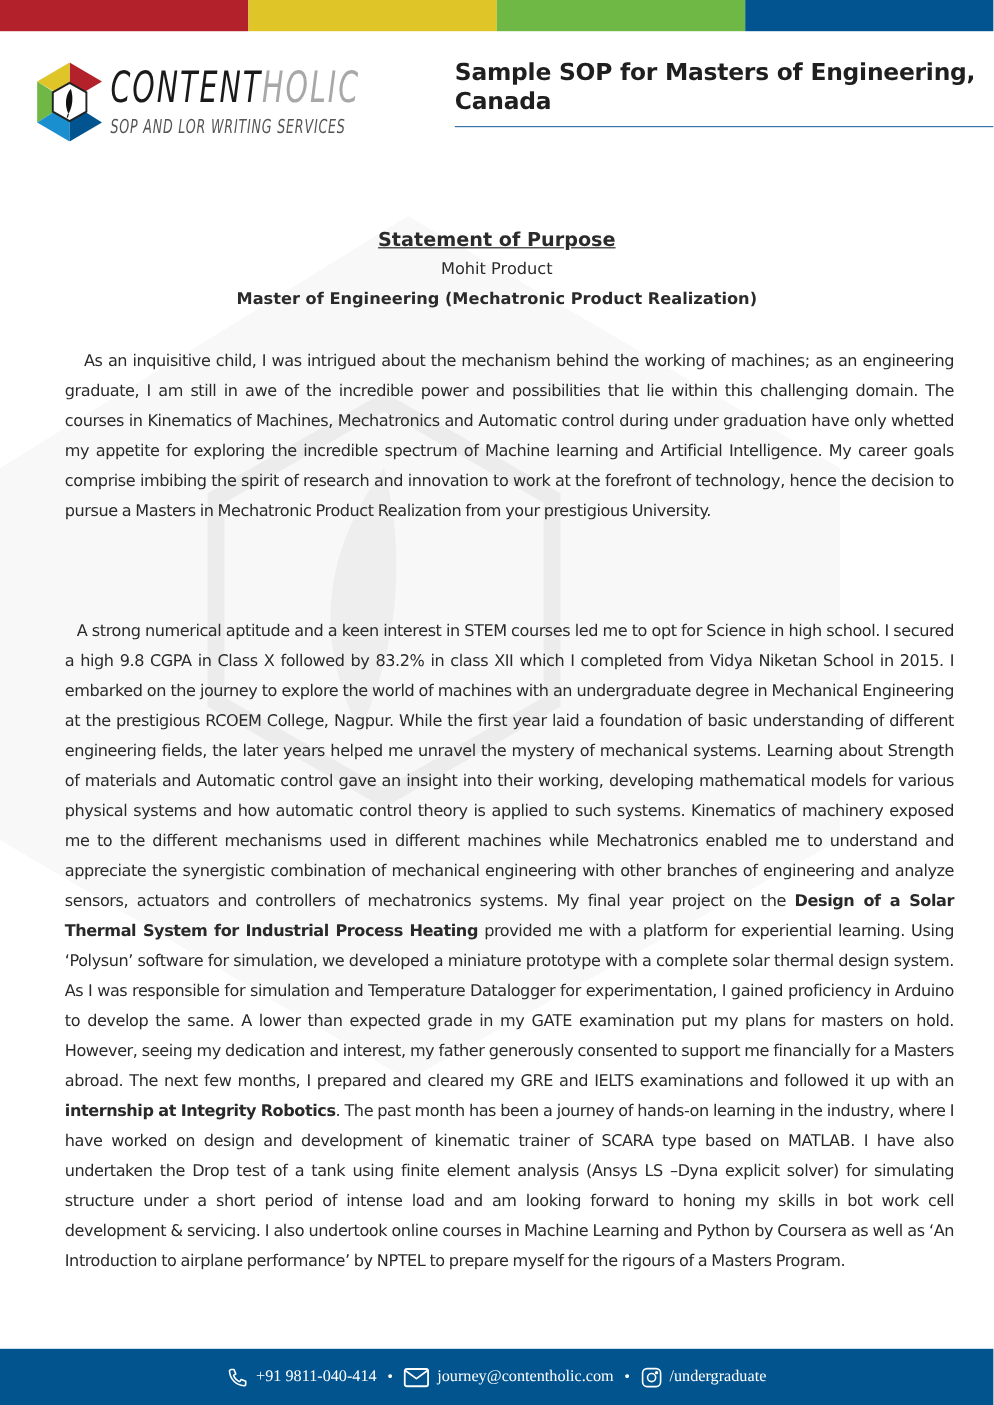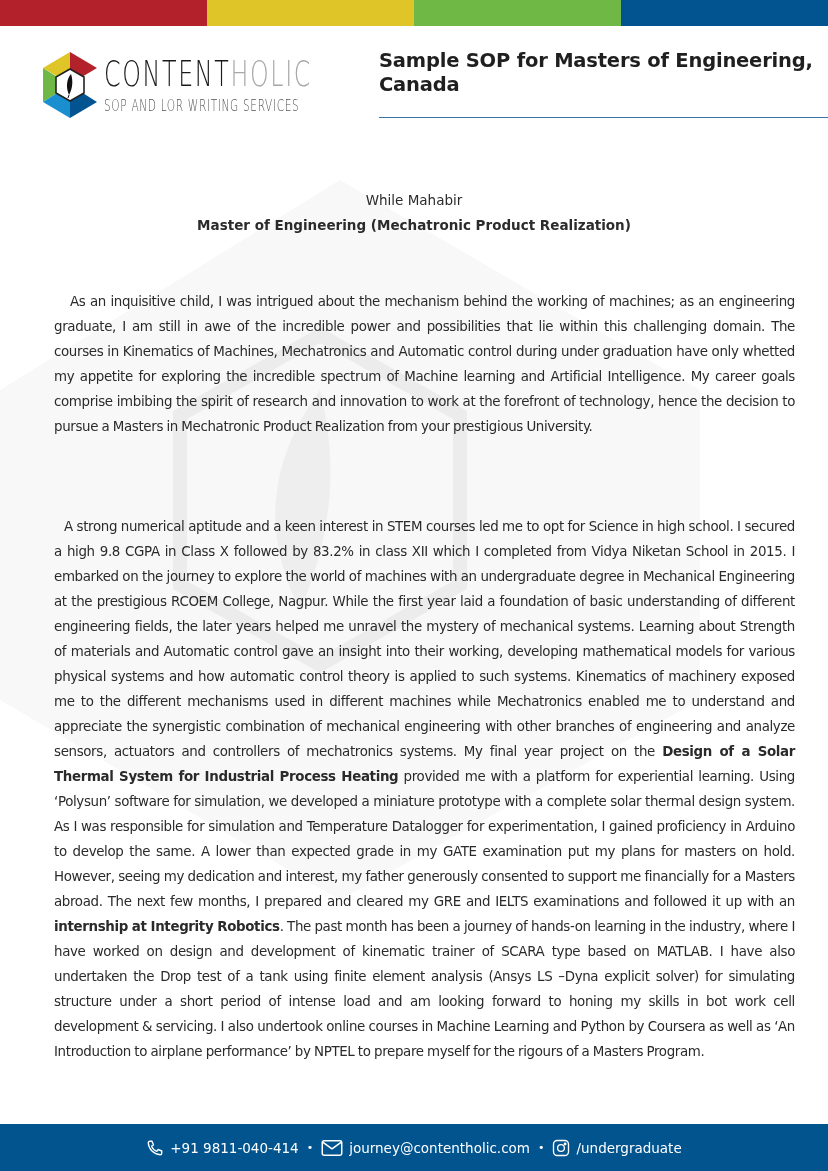--- a/index.html
+++ b/index.html
@@ -2,35 +2,35 @@
 <html><head>
 <meta charset="utf-8">
 <style>
   html, body { margin: 0; padding: 0; }
   body {
     width: 828px; height: 1171px; position: relative; overflow: hidden;
     background: #ffffff; font-family: "DejaVu Sans", sans-serif; color: #1e1e1e;
   }
   .colorbar { position: absolute; left: 0; top: 0; width: 828px; height: 26px; display: flex; }
   .colorbar div { flex: 1; height: 100%; }
-  .logo { position: absolute; left: 40px; top: 50px; width: 280px; height: 72px; }
+  .logo { position: absolute; left: 28px; top: 50px; width: 280px; height: 72px; font-style: italic; }
   .logo svg.mark { position: absolute; left: 0; top: 2px; }
   .logo-name {
     position: absolute; left: 64px; top: 4px; font-family: "DejaVu Sans", sans-serif;
     font-weight: 200; font-size: 36px; letter-spacing: 2.5px; color: #1a1a1a;
     transform: scaleX(0.66); transform-origin: left top; white-space: nowrap; line-height: 40px;
   }
   .logo-name .light { color: #a8a8a8; }
   .logo-tag {
     position: absolute; left: 64px; top: 46px; font-size: 16px; letter-spacing: 1px; color: #555;
     transform: scaleX(0.66); transform-origin: left top; white-space: nowrap; font-weight: 300;
   }
   .doc-header {
     position: absolute; left: 379px; top: 49px; width: 449px;
-    border-bottom: 1.5px solid #3a74a9; padding-bottom: 20px;
+    border-bottom: 1.5px solid #3a74a9; padding-bottom: 8px;
   }
   .doc-header h1 {
     margin: 0; font-family: "DejaVu Sans", sans-serif; font-weight: bold; font-size: 19.5px;
     line-height: 24px; color: #1f1f1f; letter-spacing: -0.2px;
   }
   .watermark { position: absolute; left: 0; top: 180px; opacity: 1; pointer-events: none; }
   .title-block { position: absolute; left: 0; top: 188px; width: 828px; text-align: center; }
   .title-block .sop-title {
     font-weight: bold; font-size: 16px; text-decoration: underline; color: #2b2b2b; line-height: 24px;
   }
@@ -40,21 +40,21 @@
     position: absolute; left: 54px; width: 741px; font-size: 13.4px; line-height: 25px;
     text-align: justify; color: #2a2a2a; letter-spacing: -0.35px; word-spacing: -0.5px;
   }
   .p1 { top: 289px; text-indent: 16px; }
   .p2 { top: 514px; text-indent: 10px; }
   .body-text b { font-weight: bold; }
   .footer {
     position: absolute; left: 0; top: 1124px; width: 828px; height: 47px; background: #02548f;
     color: #fff; display: flex; align-items: center; justify-content: center; font-size: 13.5px;
   }
-  .footer .item { display: flex; align-items: center; gap: 6px; }
+  .footer .item { display: flex; gap: 6px; font-family: Liberation Serif, serif; }
   .footer .dot { margin: 0 8px; font-size: 11px; }
   .footer svg { display: block; }
 </style>
 </head>
 <body>
 
 <div class="colorbar">
   <div style="background:#b3222a"></div>
   <div style="background:#dfc527"></div>
   <div style="background:#6fb846"></div>
@@ -80,21 +80,22 @@
   </svg>
   <div class="logo-name"><span>CONTENT</span><span class="light">HOLIC</span></div>
   <div class="logo-tag">SOP AND LOR WRITING SERVICES</div>
 </div>
 
 <div class="doc-header">
   <h1>Sample SOP for Masters of Engineering, Canada</h1>
 </div>
 
 <div class="title-block">
-  <div class="name">While Mahabir</div>
+  <div class="sop-title">Statement of Purpose</div>
+  <div class="name">Mohit Product</div>
   <div class="program">Master of Engineering (Mechatronic Product Realization)</div>
 </div>
 
 <p class="body-text p1" style="margin:0">As an inquisitive child, I was intrigued about the mechanism behind the working of machines; as an engineering graduate, I am still in awe of the incredible power and possibilities that lie within this challenging domain. The courses in Kinematics of Machines, Mechatronics and Automatic control during under graduation have only whetted my appetite for exploring the incredible spectrum of Machine learning and Artificial Intelligence. My career goals comprise imbibing the spirit of research and innovation to work at the forefront of technology, hence the decision to pursue a Masters in Mechatronic Product Realization from your prestigious University.</p>
 
 <p class="body-text p2" style="margin:0"><span>A strong numerical aptitude and a keen interest in STEM courses led me to opt for Science in high school. I secured a high 9.8 CGPA in Class X followed by 83.2% in class XII which I completed from Vidya Niketan School in 2015. I embarked on the journey to explore the world of machines with an undergraduate degree in Mechanical Engineering at the prestigious RCOEM College, Nagpur. While the first year laid a foundation of basic understanding of different engineering fields, the later years helped me unravel the mystery of mechanical systems. Learning about Strength of materials and Automatic control gave an insight into their working, developing mathematical models for various physical systems and how automatic control theory is applied to such systems. Kinematics of machinery exposed me to the different mechanisms used in different machines while Mechatronics enabled me to understand and appreciate the synergistic combination of mechanical engineering with other branches of engineering and analyze sensors, actuators and controllers of mechatronics systems. My final year project on the </span><b>Design of a Solar Thermal System for Industrial Process Heating</b><span> provided me with a platform for experiential learning. Using ‘Polysun’ software for simulation, we developed a miniature prototype with a complete solar thermal design system. As I was responsible for simulation and Temperature Datalogger for experimentation, I gained proficiency in Arduino to develop the same. A lower than expected grade in my GATE examination put my plans for masters on hold. However, seeing my dedication and interest, my father generously consented to support me financially for a Masters abroad. The next few months, I prepared and cleared my GRE and IELTS examinations and followed it up with an </span><b>internship at Integrity Robotics</b><span>. The past month has been a journey of hands-on learning in the industry, where I have worked on design and development of kinematic trainer of SCARA type based on MATLAB. I have also undertaken the Drop test of a tank using finite element analysis (Ansys LS –Dyna explicit solver) for simulating structure under a short period of intense load and am looking forward to honing my skills in bot work cell development &amp; servicing. I also undertook online courses in Machine Learning and Python by Coursera as well as ‘An Introduction to airplane performance’ by NPTEL to prepare myself for the rigours of a Masters Program.</span></p>
 
 <div class="footer">
   <div class="item">
     <svg width="18" height="18" viewBox="0 0 24 24" fill="none" stroke="#fff" stroke-width="1.8" stroke-linecap="round" stroke-linejoin="round">

